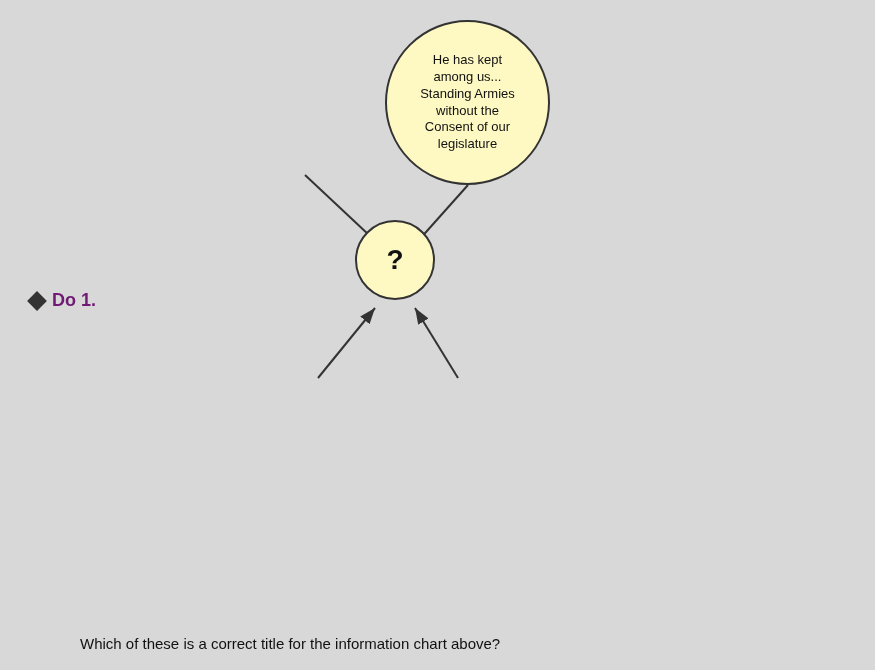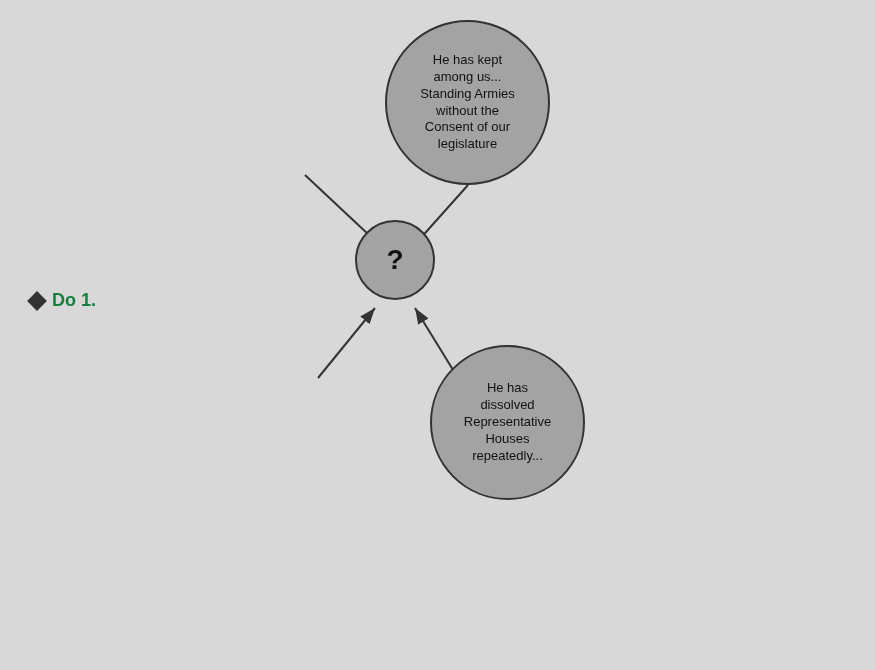--- a/index.html
+++ b/index.html
@@ -19,21 +19,21 @@
       position: relative;
       background: #d8d8d8;
     }
 
     .question-label {
       position: absolute;
       left: 30px;
       top: 290px;
       font-size: 18px;
       font-weight: bold;
-      color: #15803d;
+      color: #701a75;
       display: flex;
       align-items: center;
       gap: 4px;
     }
 
     .diamond-icon {
       width: 14px;
       height: 14px;
       background: #333;
       transform: rotate(45deg);
@@ -47,21 +47,21 @@
       top: 0;
       left: 0;
       width: 875px;
       height: 630px;
       pointer-events: none;
     }
 
     
     .oval-node {
       position: absolute;
-      background: #a3a3a3;
+      background: #fef9c3;
       border: 2px solid #333;
       border-radius: 50%;
       display: flex;
       align-items: center;
       justify-content: center;
       text-align: center;
       font-size: 13px;
       color: #111;
       line-height: 1.3;
     }
@@ -149,22 +149,18 @@
 without the
 Consent of our
 legislature</span>
   </div>
 
   <div class="oval-node node-center">
     <span>?</span>
   </div>
 
 
-  <div class="oval-node node-bottom-right">
-    <span style="white-space: pre-line;">He has
-dissolved
-Representative
-Houses
-repeatedly...</span>
+
+  <div class="bottom-question">
+    <span>Which of these is a correct title for the information chart above?</span>
   </div>
-
 
 </div>
 
 </body></html>

